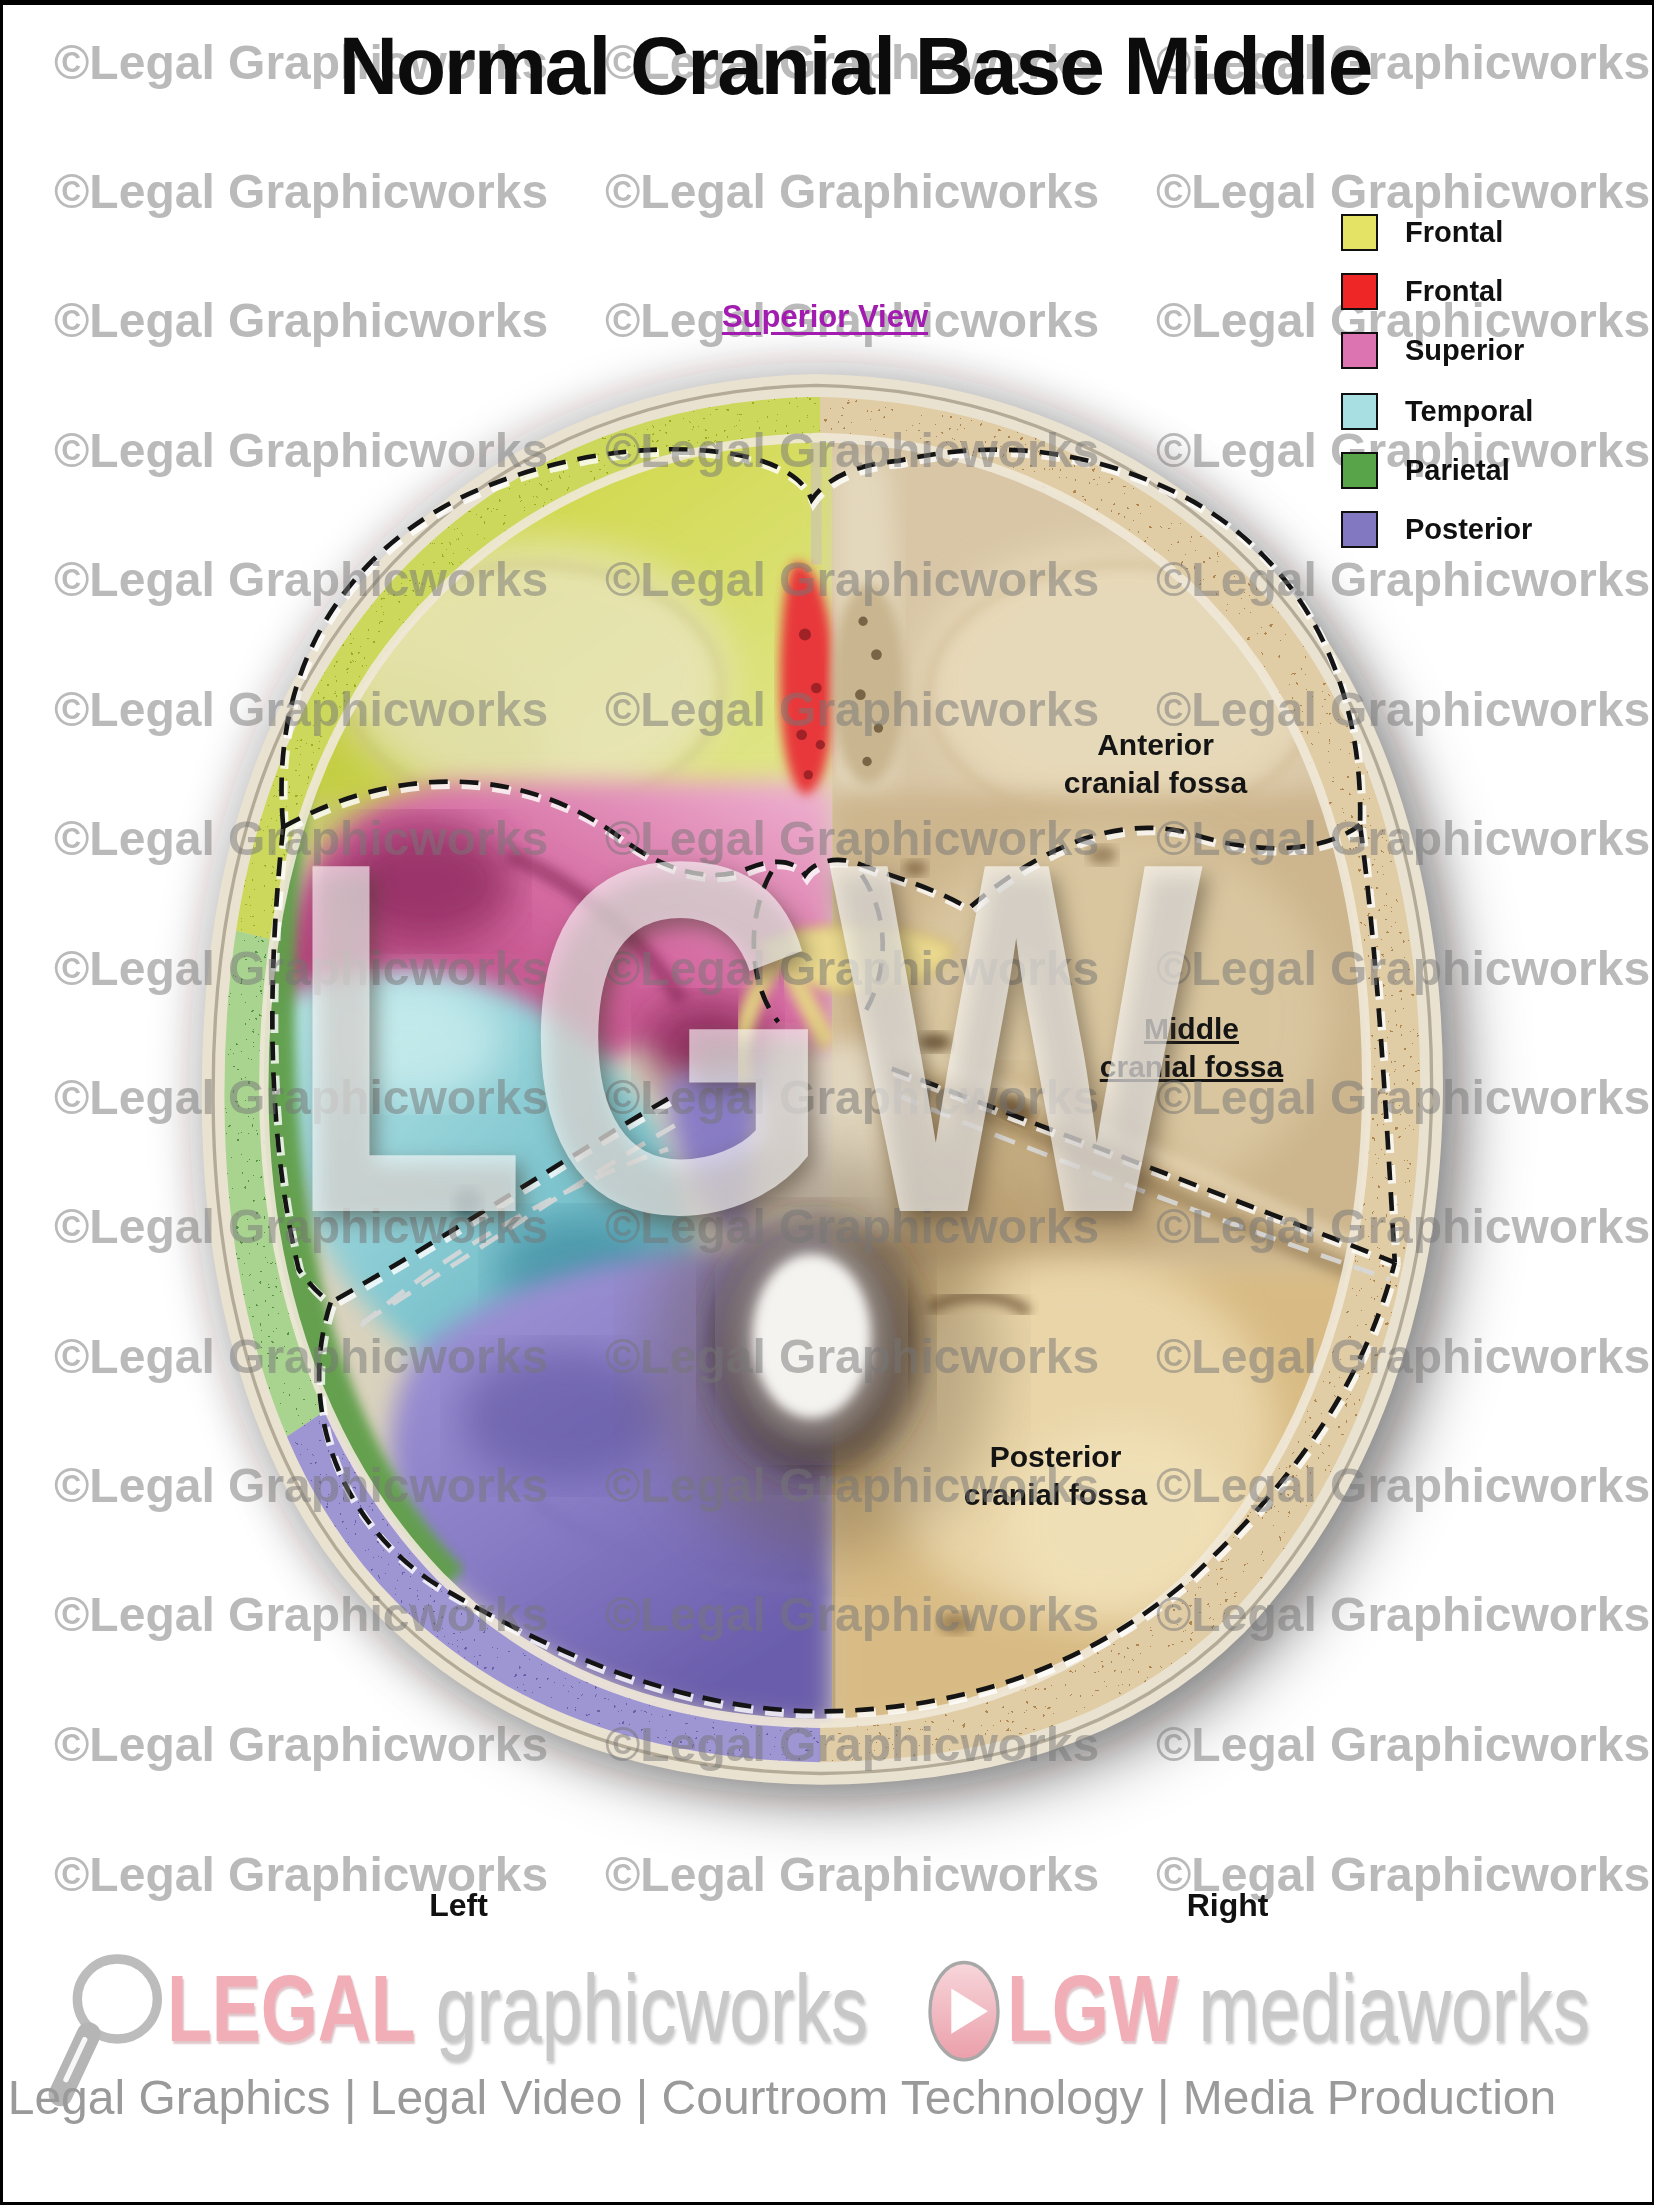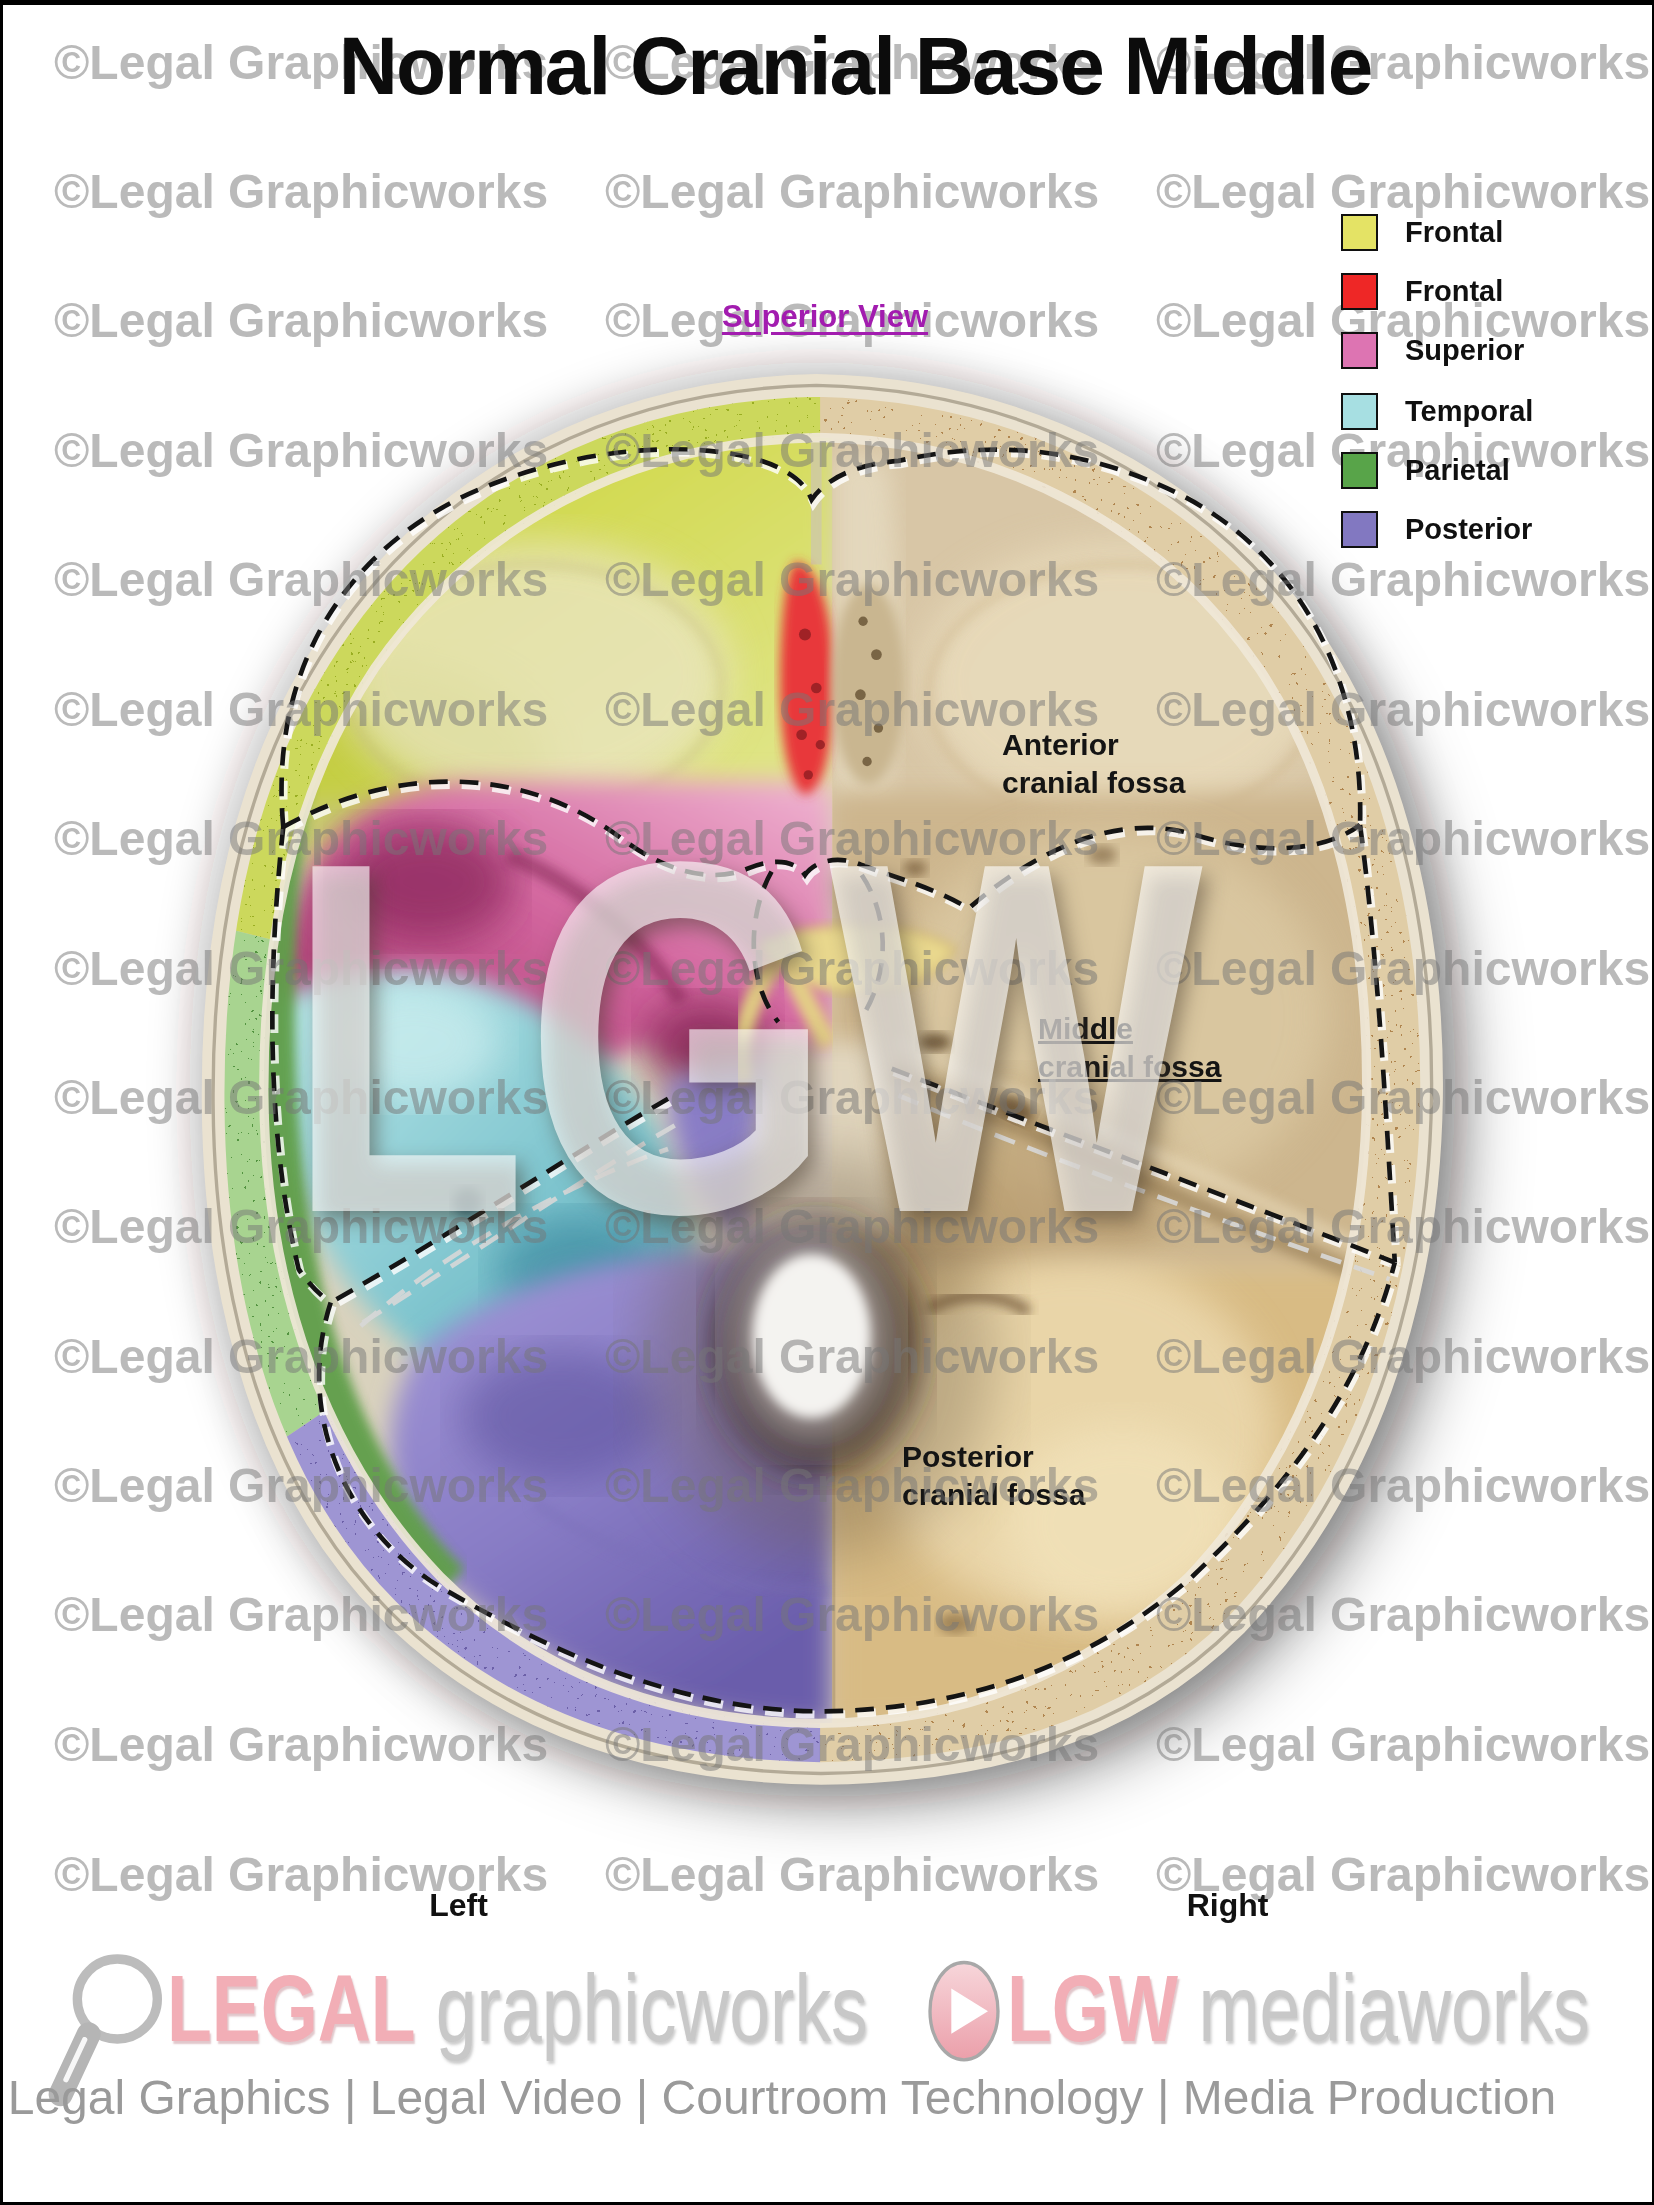--- a/index.html
+++ b/index.html
@@ -22,21 +22,21 @@
   #orient-left{left:385px;}
   #orient-right{left:1154px;}
 
   
   #legend{position:absolute;left:1341px;top:214px;width:281px;z-index:6;}
   .legend-row{position:absolute;left:0;height:37px;display:flex;align-items:center;}
   .legend-swatch{width:37px;height:37px;border:2.7px solid #101010;box-sizing:border-box;flex:none;}
   .legend-label{margin-left:27px;font-size:29px;font-weight:bold;color:#101010;white-space:nowrap;text-align:center;}
 
   
-  .fossa{position:absolute;width:307px;font-size:30px;font-weight:bold;
+  .fossa{position:absolute;width:307px;text-align:center;font-size:30px;font-weight:bold;
          color:#141414;line-height:38px;z-index:2;}
   #fossa-anterior{left:1002px;top:726px;}
   #fossa-middle{left:1038px;top:1010px;text-decoration:underline;}
   #fossa-posterior{left:902px;top:1438px;}
 
   
   #wm-layer{position:absolute;left:0;top:0;width:1654px;height:2205px;z-index:3;pointer-events:none;}
   .wm{position:absolute;font-size:48px;font-weight:bold;color:rgba(118,118,118,0.50);
       white-space:nowrap;letter-spacing:0px;}
   #wm-big{position:absolute;left:286px;top:787px;z-index:3;font-size:501px;font-weight:bold;

